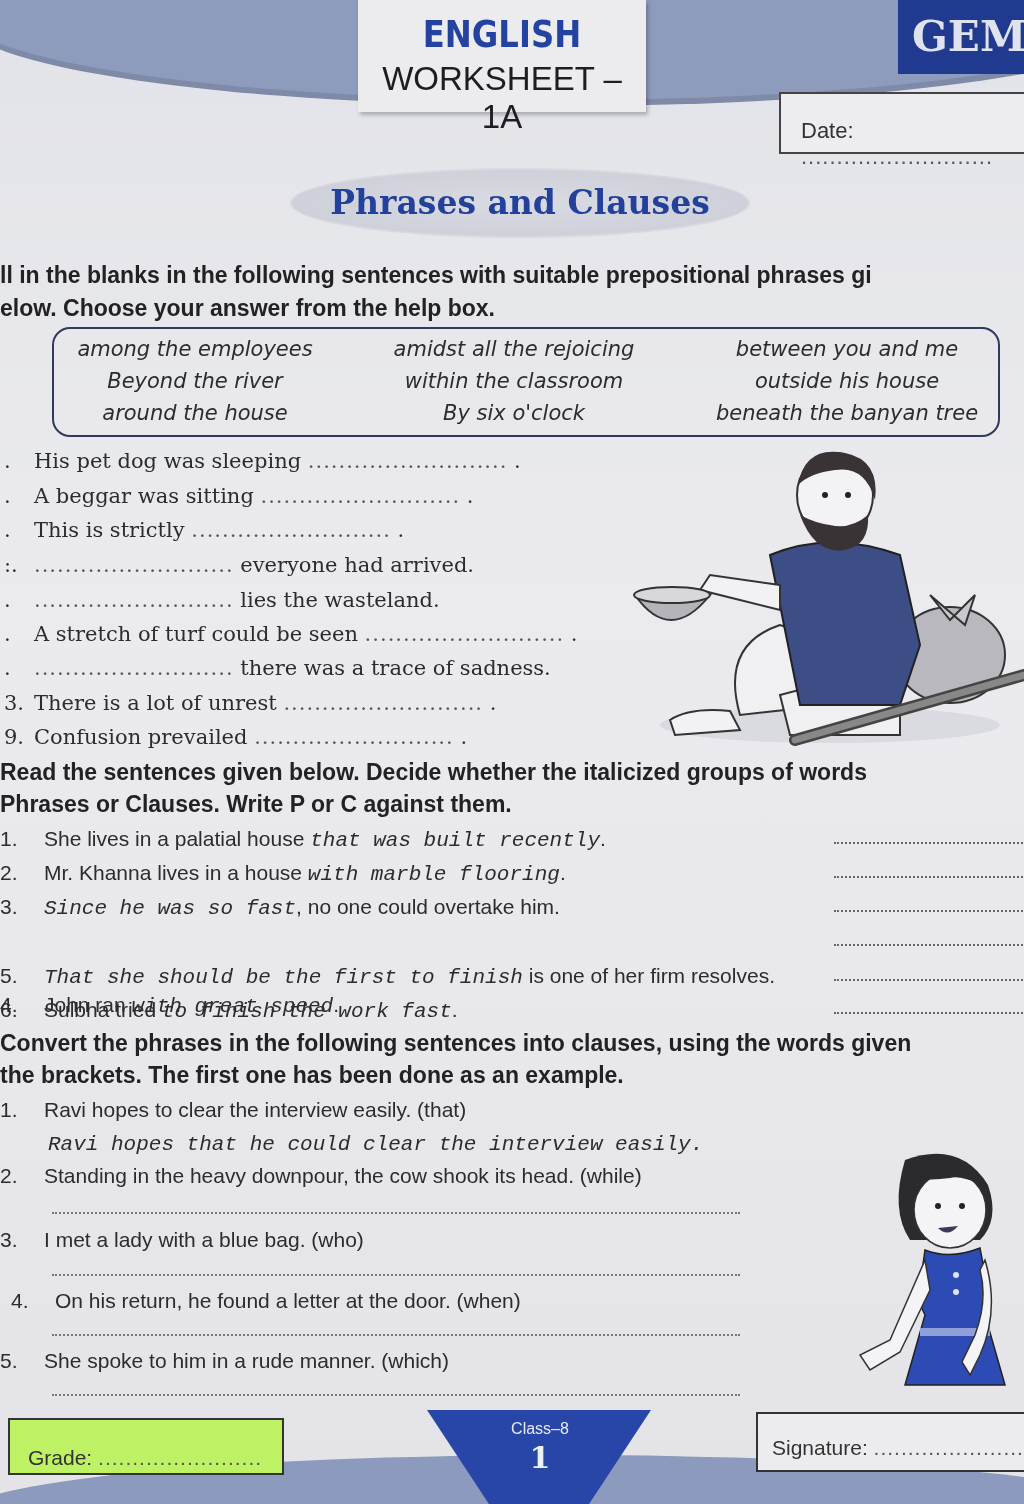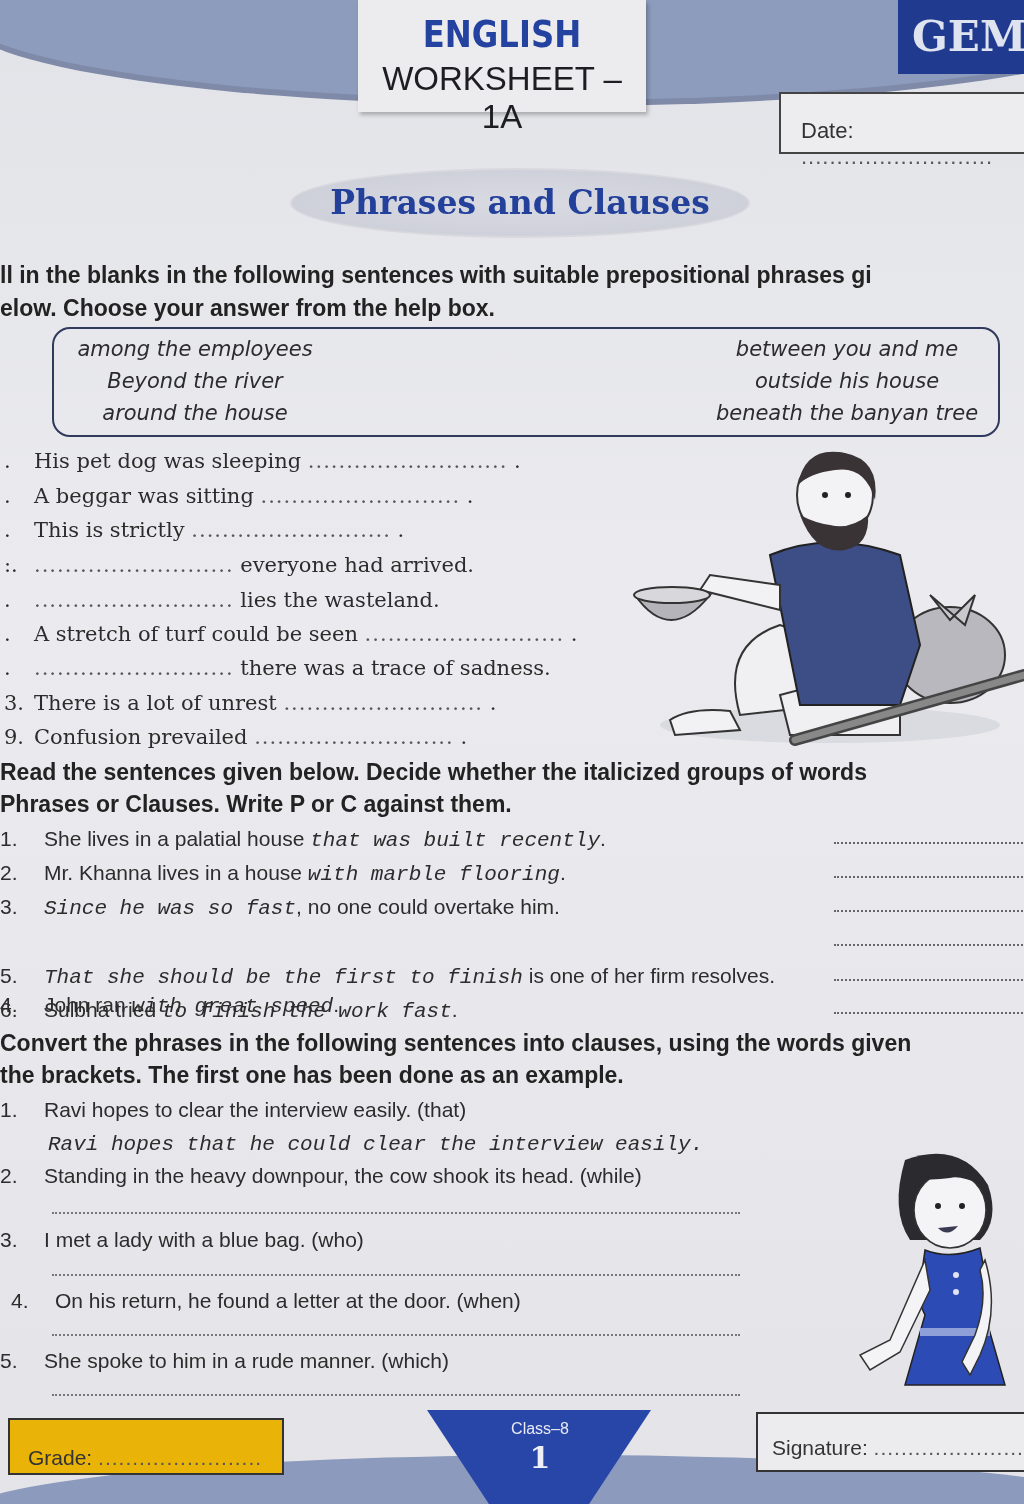--- a/index.html
+++ b/index.html
@@ -82,21 +82,21 @@
     .ital { font-style: italic; font-family: Liberation Mono, monospace; }
     .answer-dots {
       position: absolute; left: 834px; width: 200px; height: 4px;
       border-bottom: 2px dotted #666;
     }
     .long-dots {
       position: absolute; left: 52px; width: 688px; height: 2px; border-bottom: 2px dotted #777;
     }
     .grade-box {
       position: absolute; left: 8px; top: 1418px; width: 276px; height: 57px;
-      border: 2px solid #333; background: #eab308; box-sizing: border-box;
+      border: 2px solid #333; background: #bef264; box-sizing: border-box;
       font-family: "Liberation Sans", sans-serif; font-size: 21px; padding: 26px 0 0 18px; color: #333;
     }
     .sig-box {
       position: absolute; left: 756px; top: 1412px; width: 280px; height: 60px;
       border: 2px solid #333; background: #ececef; box-sizing: border-box;
       font-family: "Liberation Sans", sans-serif; font-size: 21px; padding: 22px 0 0 14px; color: #333;
     }
     .class-tri {
       position: absolute; left: 427px; top: 1410px; width: 0; height: 0;
       border-left: 112px solid transparent; border-right: 112px solid transparent;
@@ -133,20 +133,25 @@
 
 <div class="instr" style="top:260px;">ll in the blanks in the following sentences with suitable prepositional phrases gi</div>
 <div class="instr" style="top:293px;">elow. Choose your answer from the help box.</div>
 
 <div class="help-box">
   <div class="help-col" style="left:6px; width:270px;">
     <div>among the employees</div>
     <div>Beyond the river</div>
     <div>around the house</div>
   </div>
+  <div class="help-col" style="left:320px; width:280px;">
+    <div>amidst all the rejoicing</div>
+    <div>within the classroom</div>
+    <div>By six o'clock</div>
+  </div>
   <div class="help-col" style="left:648px; width:290px;">
     <div>between you and me</div>
     <div>outside his house</div>
     <div>beneath the banyan tree</div>
   </div>
 </div>
 
 <div class="q-row" style="top:447px;">
   <span class="q-num">.</span><span>His pet dog was sleeping </span><span class="dots">..........................</span><span> .</span>
 </div>

